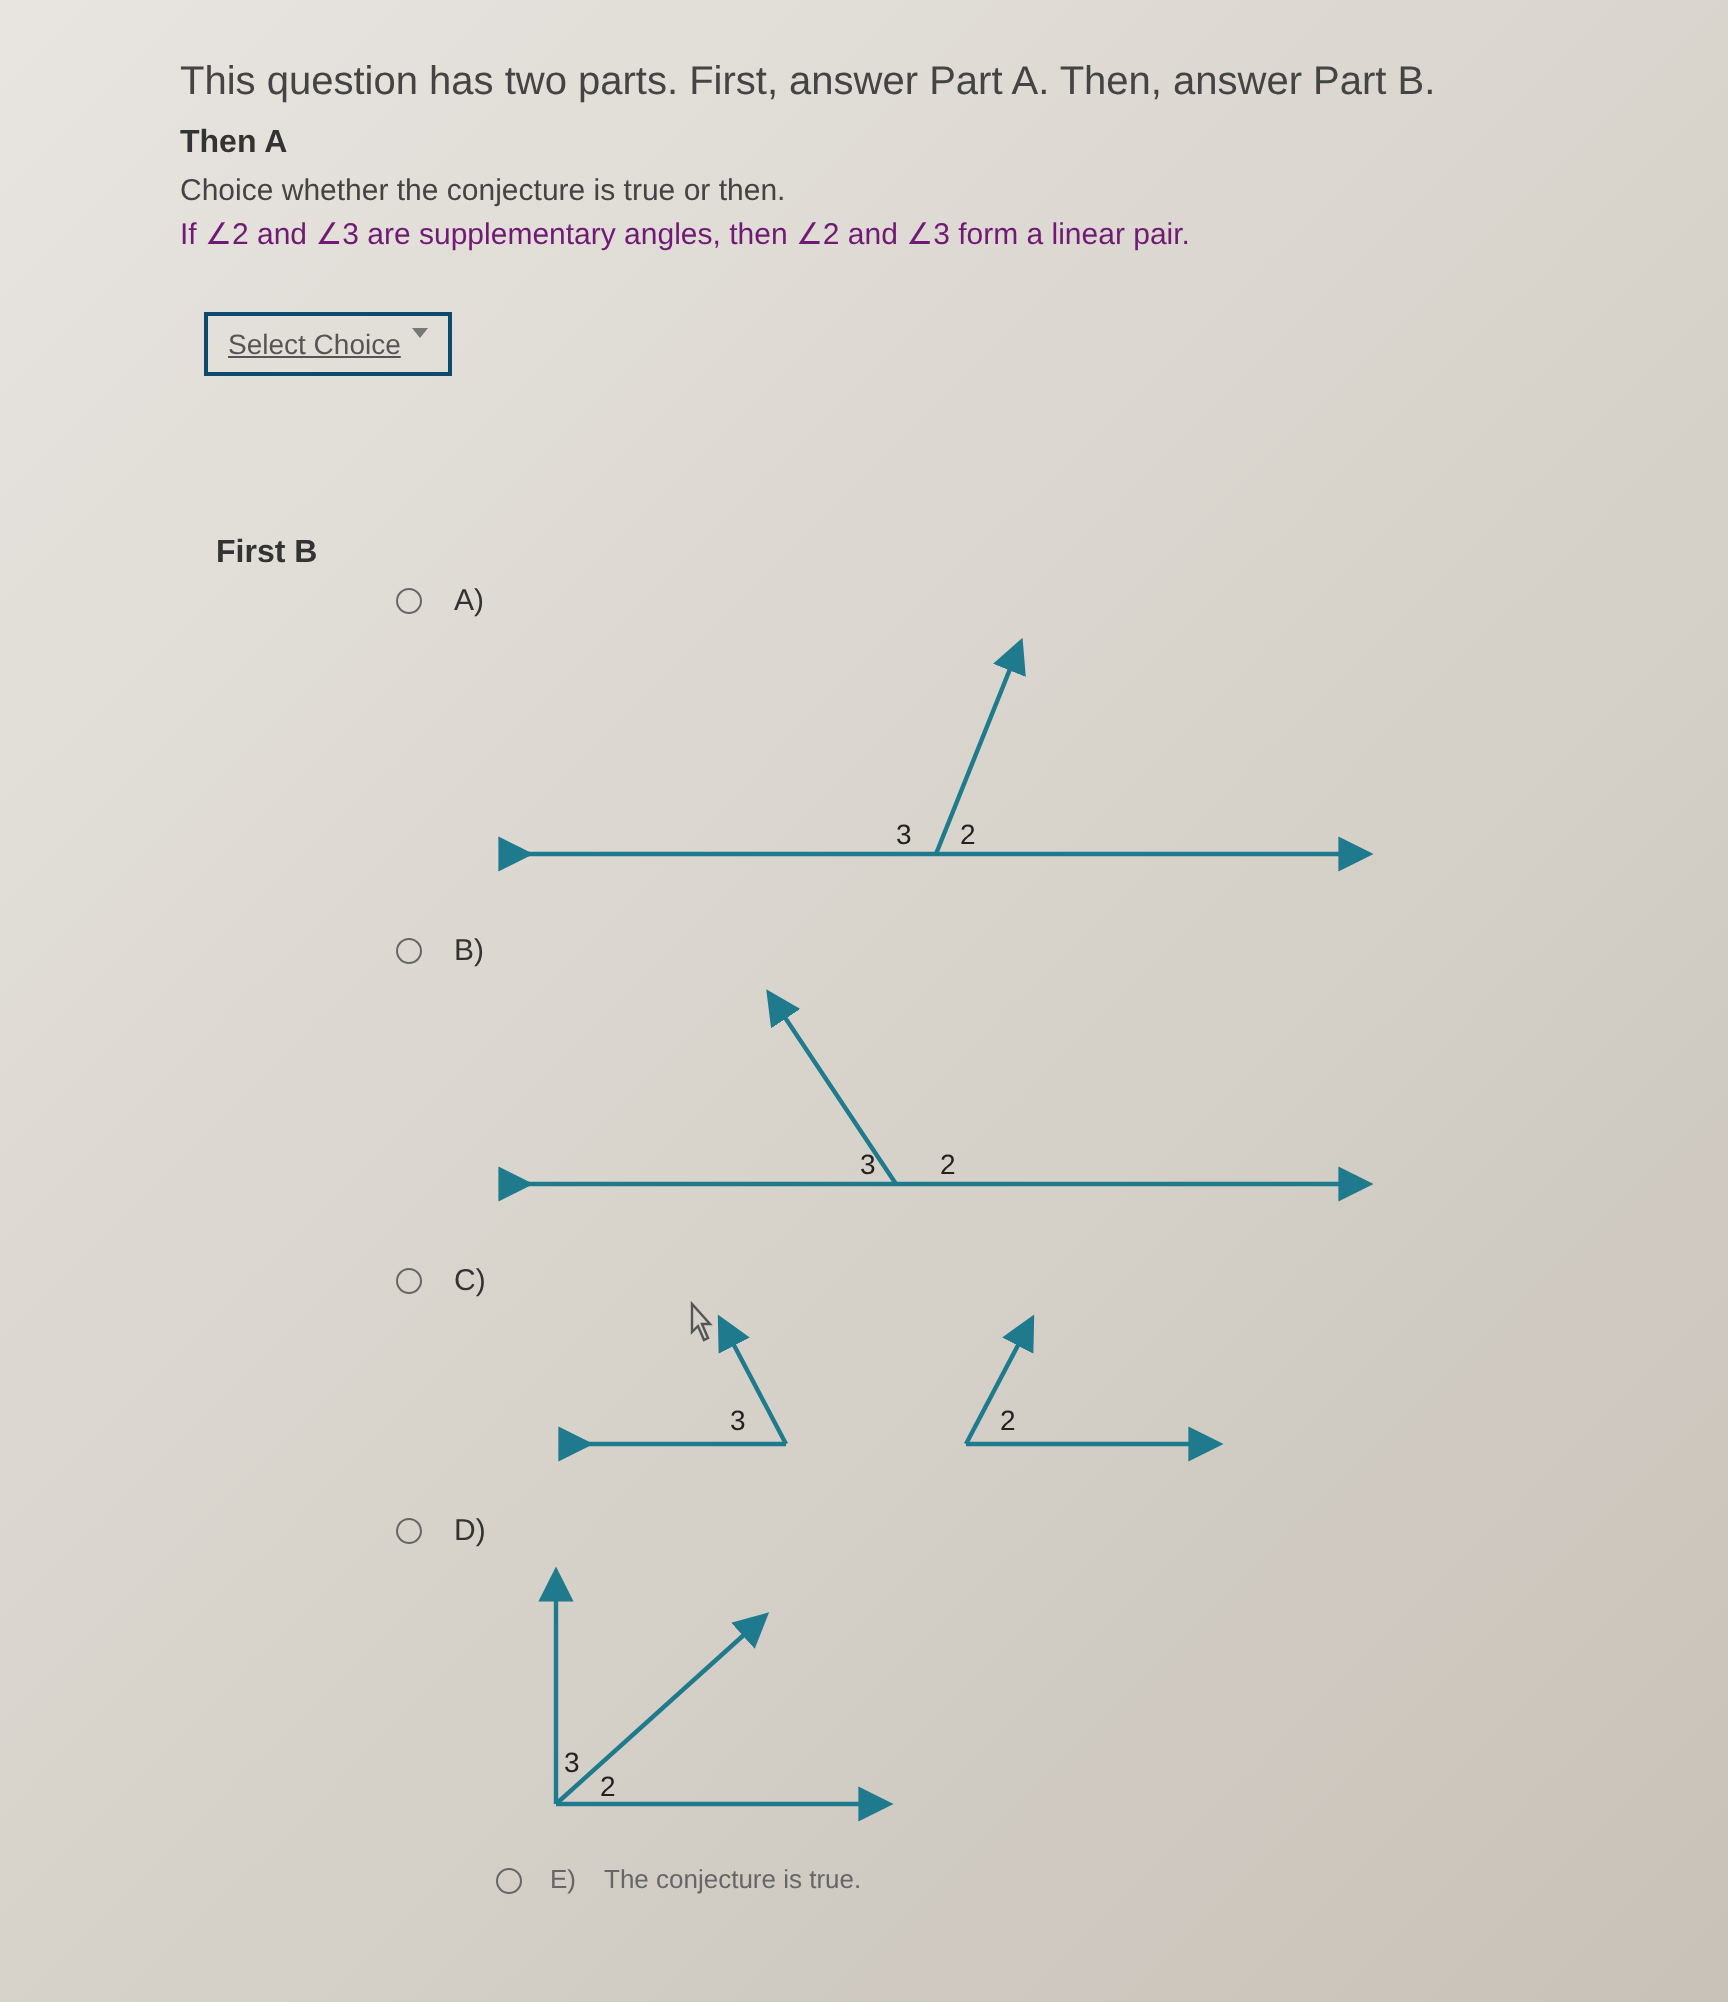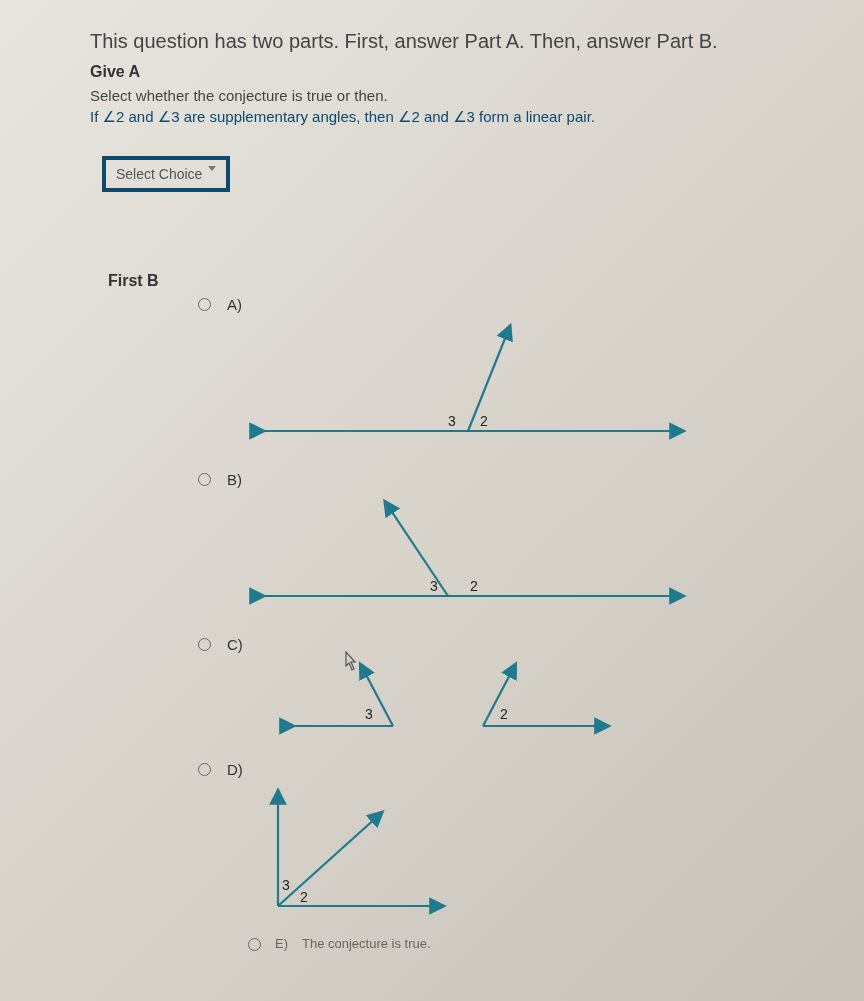--- a/index.html
+++ b/index.html
@@ -29,40 +29,41 @@
     color: #333;
     margin-bottom: 6px;
   }
   .part-a-prompt1 {
     font-size: 15px;
     color: #444;
     margin-bottom: 4px;
   }
   .part-a-prompt2 {
     font-size: 15px;
-    color: #0c4a6e;
+    color: #701a75;
     margin-bottom: 30px;
   }
   .italic { }
   .angle {
     display: inline-block;
     vertical-align: baseline;
   }
   .select-box {
     display: inline-flex;
     align-items: flex-start;
     gap: 6px;
-    border: 4px solid #0c4a6e;
+    border: 2px solid #0c4a6e;
     padding: 6px 10px;
     font-size: 14px;
     color: #555;
     background: rgba(255,255,255,0);
     margin-left: 12px;
     margin-bottom: 40px;
     cursor: pointer;
+    text-decoration: underline;
   }
   .chev {
     width: 0; height: 0;
     border-left: 4px solid transparent;
     border-right: 4px solid transparent;
     border-top: 5px solid #777;
   }
   .part-b {
     margin-top: 40px;
     margin-left: 18px;
@@ -123,24 +124,24 @@
     color: #666;
   }
 </style>
 </head>
 <body>
 
 <div class="page">
 
   <div class="intro">This question has two parts. First, answer Part A. Then, answer Part B.</div>
 
-  <div class="part-heading">Give A</div>
+  <div class="part-heading">Then A</div>
 
   <div class="part-a-prompt1">
-    <span>Select whether the conjecture is </span><span class="italic">true</span><span> or </span><span class="italic">then</span><span>.</span>
+    <span>Choice whether the conjecture is </span><span class="italic">true</span><span> or </span><span class="italic">then</span><span>.</span>
   </div>
 
   <div class="part-a-prompt2">
     <span>If </span><span class="angle">∠2</span><span> and </span><span class="angle">∠3</span><span> are supplementary angles, then </span><span class="angle">∠2</span><span> and </span><span class="angle">∠3</span><span> form a linear pair.</span>
   </div>
 
   <div class="select-box">
     <span>Select Choice</span>
     <span class="chev"></span>
   </div>

